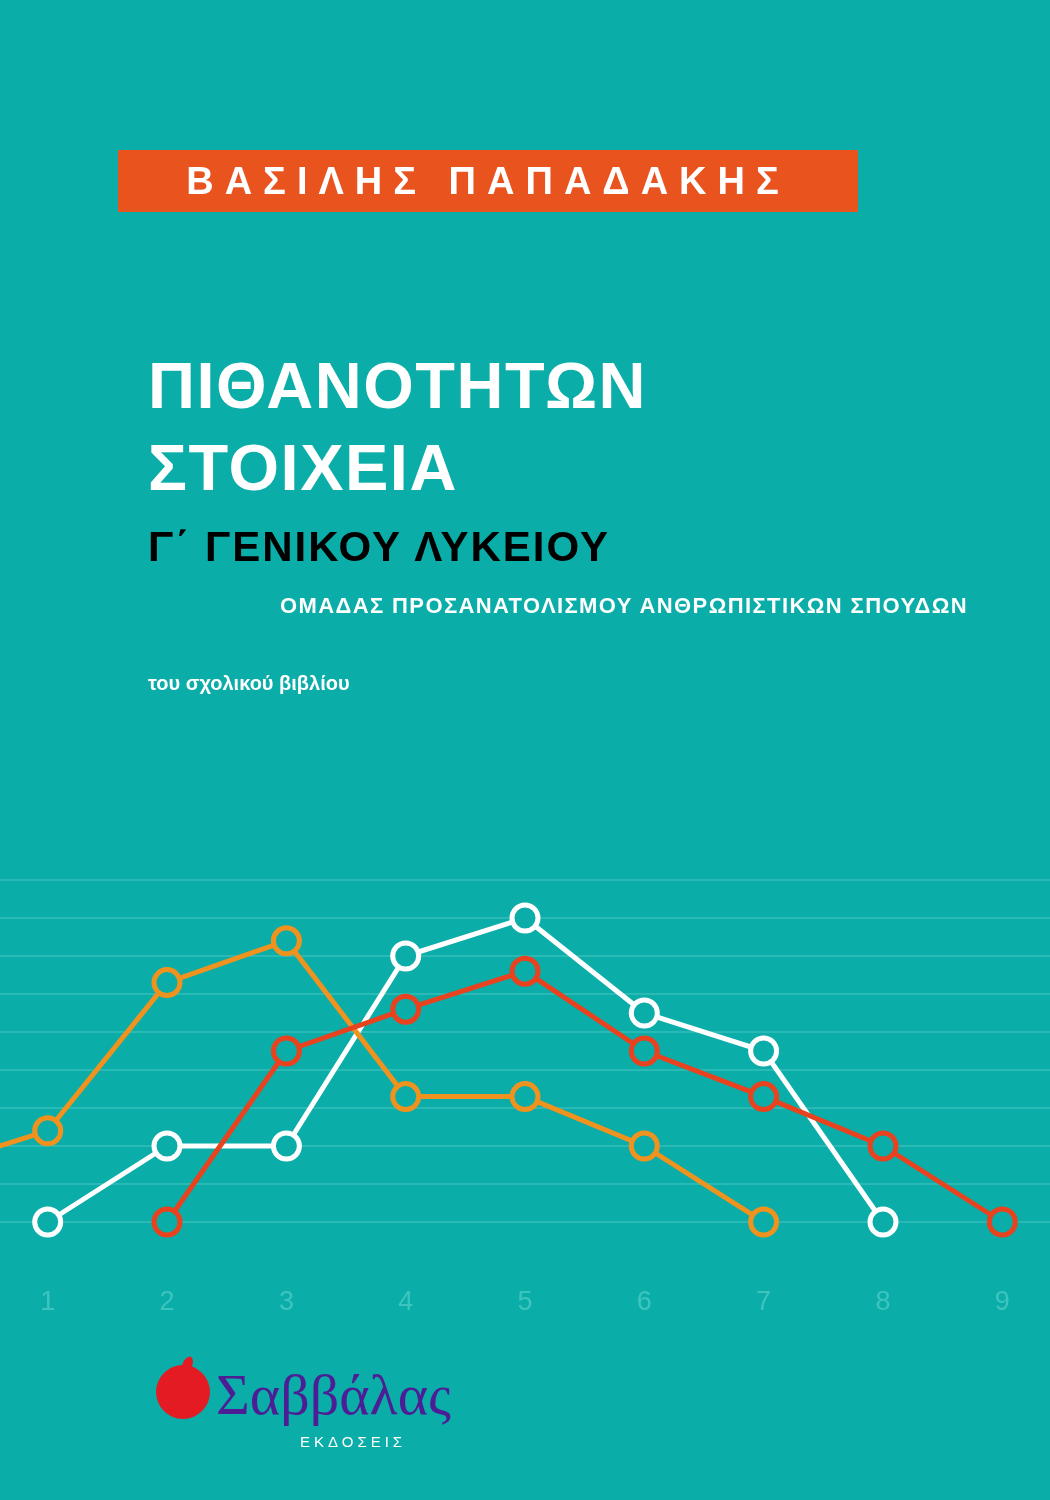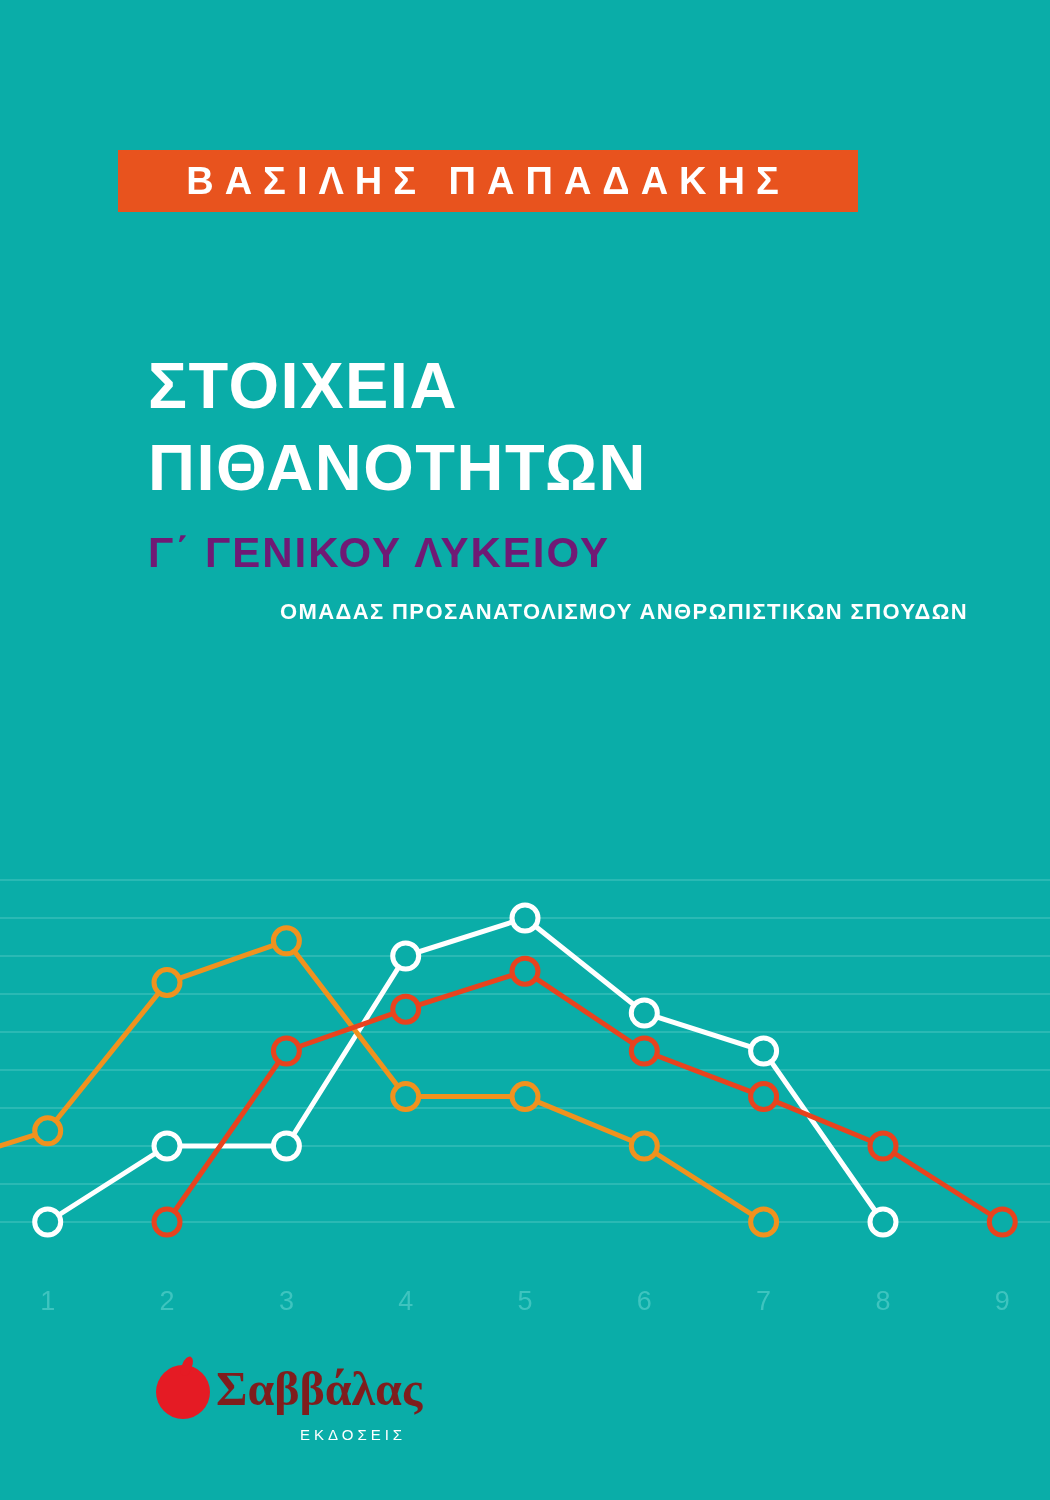--- a/index.html
+++ b/index.html
@@ -50,22 +50,22 @@
   }
   .title-line {
     color: #ffffff;
     font-size: 65px;
     line-height: 82px;
     font-weight: bold;
     letter-spacing: 1.5px;
     white-space: nowrap;
   }
   .subtitle-grade {
-    margin-top: 20px;
-    color: #701a75;
+    margin-top: 14px;
+    color: #000000;
     font-size: 42px;
     font-weight: bold;
     letter-spacing: 2px;
     white-space: nowrap;
   }
   .subtitle-orientation {
     margin-top: 22px;
     color: #ffffff;
     font-size: 22px;
     font-weight: bold;
@@ -124,50 +124,51 @@
     width: 10px;
     height: 20px;
     background: #e51b24;
     border-radius: 60% 60% 40% 40%;
     transform: rotate(22deg);
   }
   .pub-name {
     position: absolute;
     left: 66px;
     top: 6px;
-    color: #7f1d1d;
+    color: #4c1d95;
     font-family: "Liberation Serif", serif;
-    font-size: 48px;
-    font-weight: bold;
+    font-size: 58px;
+    font-weight: normal;
     letter-spacing: 0px;
   }
   .pub-sub {
     position: absolute;
     left: 150px;
-    top: 71px;
+    top: 78px;
     color: #ffffff;
     font-size: 15px;
     letter-spacing: 4px;
   }
 </style>
 </head>
 <body>
 
 <div class="cover">
 
   <div class="author-band">
     <div class="author-name">ΒΑΣΙΛΗΣ ΠΑΠΑΔΑΚΗΣ</div>
   </div>
 
   <div class="title-block">
+    <div class="title-line">ΠΙΘΑΝΟΤΗΤΩΝ</div>
     <div class="title-line">ΣΤΟΙΧΕΙΑ</div>
-    <div class="title-line">ΠΙΘΑΝΟΤΗΤΩΝ</div>
     <div class="subtitle-grade">Γ΄ ΓΕΝΙΚΟΥ ΛΥΚΕΙΟΥ</div>
     <div class="subtitle-orientation">ΟΜΑΔΑΣ ΠΡΟΣΑΝΑΤΟΛΙΣΜΟΥ ΑΝΘΡΩΠΙΣΤΙΚΩΝ ΣΠΟΥΔΩΝ</div>
     <div class="note">
+      <div>του σχολικού βιβλίου</div>
     </div>
   </div>
 
   <div class="chart-area">
     <svg class="chart-svg" id="chart-svg" width="1050" height="470" viewBox="0 0 1050 470">
       <g id="grid-lines">
           <line x1="0" x2="1050" y1="362" y2="362" stroke="#2ab9b4" stroke-width="2"></line>
           <line x1="0" x2="1050" y1="324" y2="324" stroke="#2ab9b4" stroke-width="2"></line>
           <line x1="0" x2="1050" y1="286" y2="286" stroke="#2ab9b4" stroke-width="2"></line>
           <line x1="0" x2="1050" y1="248" y2="248" stroke="#2ab9b4" stroke-width="2"></line>

